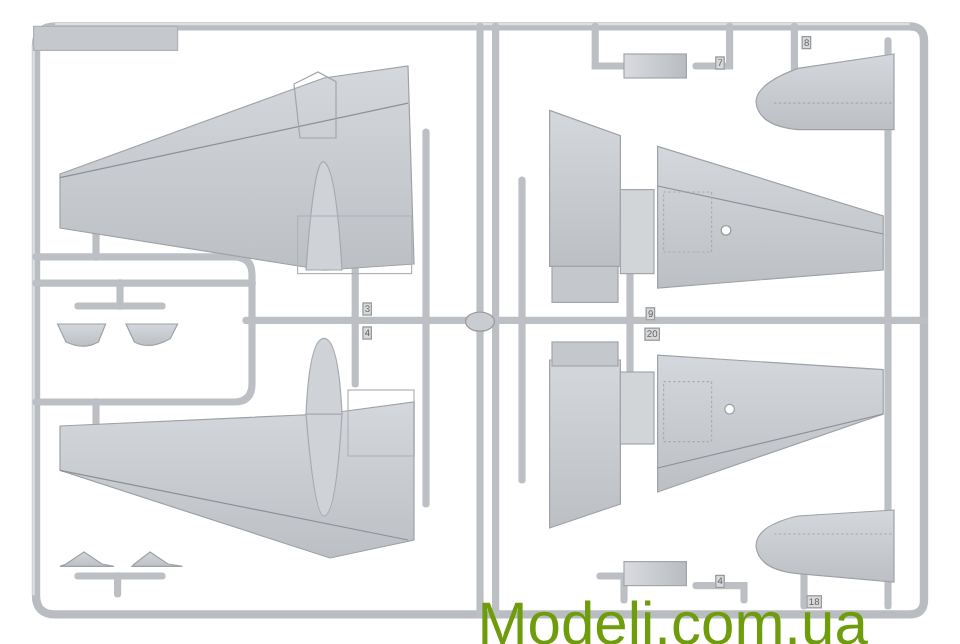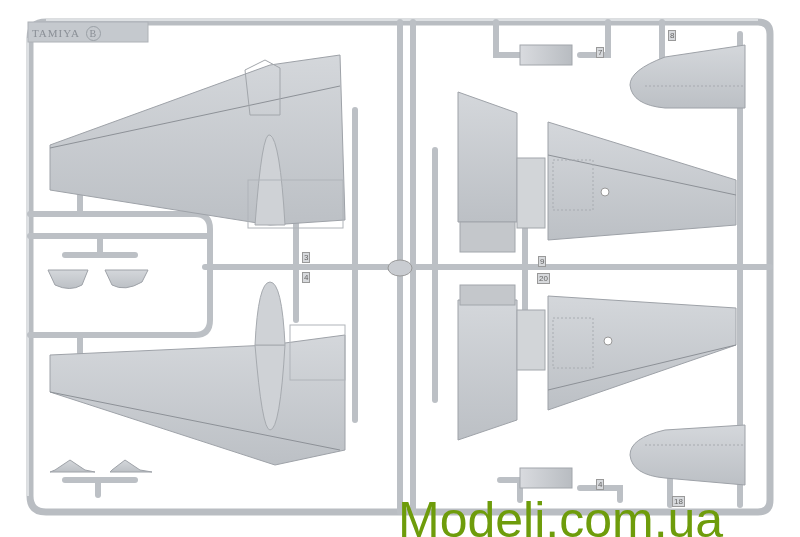--- a/index.html
+++ b/index.html
@@ -126,21 +126,20 @@
     <path d="M 105 270 L 148 270 L 142 282 Q 125 292 112 285 Z"></path>
   </g>
   <g fill="url(#plast)" stroke="#9ea2a8">
     <path d="M 55 470 L 70 460 L 85 470 L 95 472 L 50 472 Z"></path>
     <path d="M 112 470 L 125 460 L 140 470 L 152 472 L 110 472 Z"></path>
   </g>
 
   <ellipse cx="400" cy="268" rx="12" ry="8" fill="#c9ccd1" stroke="#999"></ellipse>
 </svg>
 
-<div class="brand"><span>TAMIYA</span><span class="b">B</span></div>
 
 <span class="lbl" style="left:302px;top:252px">3</span>
 <span class="lbl" style="left:302px;top:272px">4</span>
 <span class="lbl" style="left:596px;top:47px">7</span>
 <span class="lbl" style="left:668px;top:30px">8</span>
 <span class="lbl" style="left:538px;top:256px">9</span>
 <span class="lbl" style="left:537px;top:273px">20</span>
 <span class="lbl" style="left:596px;top:479px">4</span>
 <span class="lbl" style="left:672px;top:496px">18</span>
 

